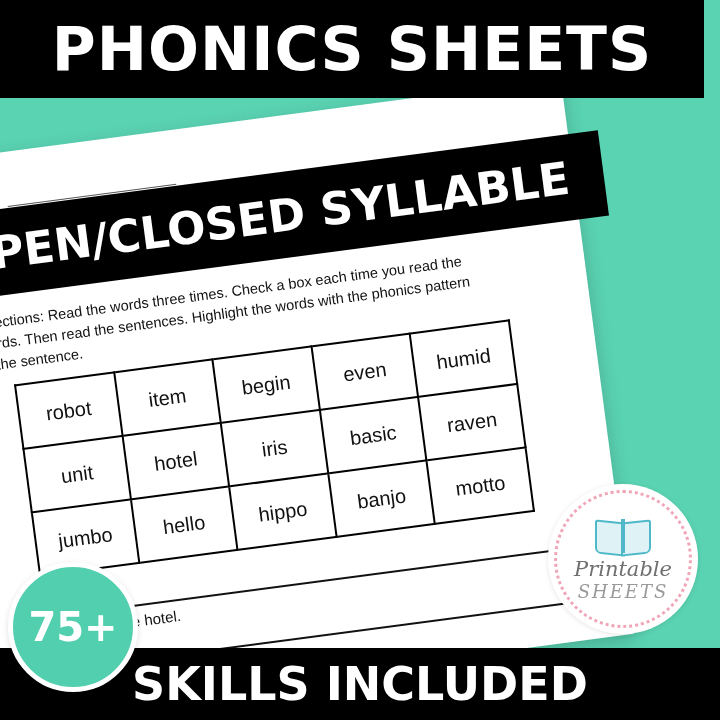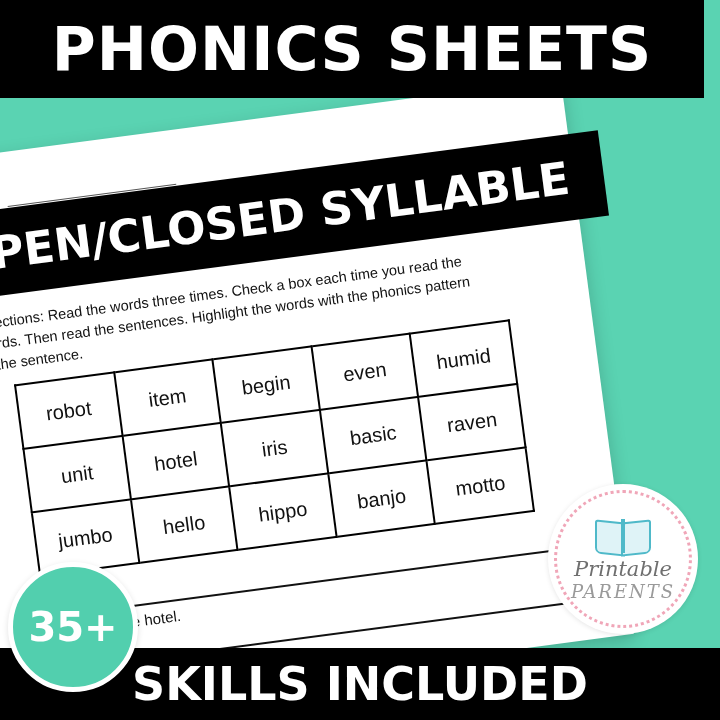--- a/index.html
+++ b/index.html
@@ -296,28 +296,28 @@
   </div>
 
   <div class="logo">
     <div class="dots"></div>
     <div class="book">
       <div class="pageL"></div>
       <div class="pageR"></div>
       <div class="spine"></div>
     </div>
     <div class="name1">Printable</div>
-    <div class="name2">PARENTS</div>
+    <div class="name2">SHEETS</div>
   </div>
 
   <div class="top-banner">
     <div class="title">PHONICS SHEETS</div>
   </div>
 
   <div class="bottom-banner">
     <div class="title">SKILLS INCLUDED</div>
   </div>
 
   <div class="badge">
-    <span>35+</span>
+    <span>75+</span>
   </div>
 
 </div>
 
 </body></html>

